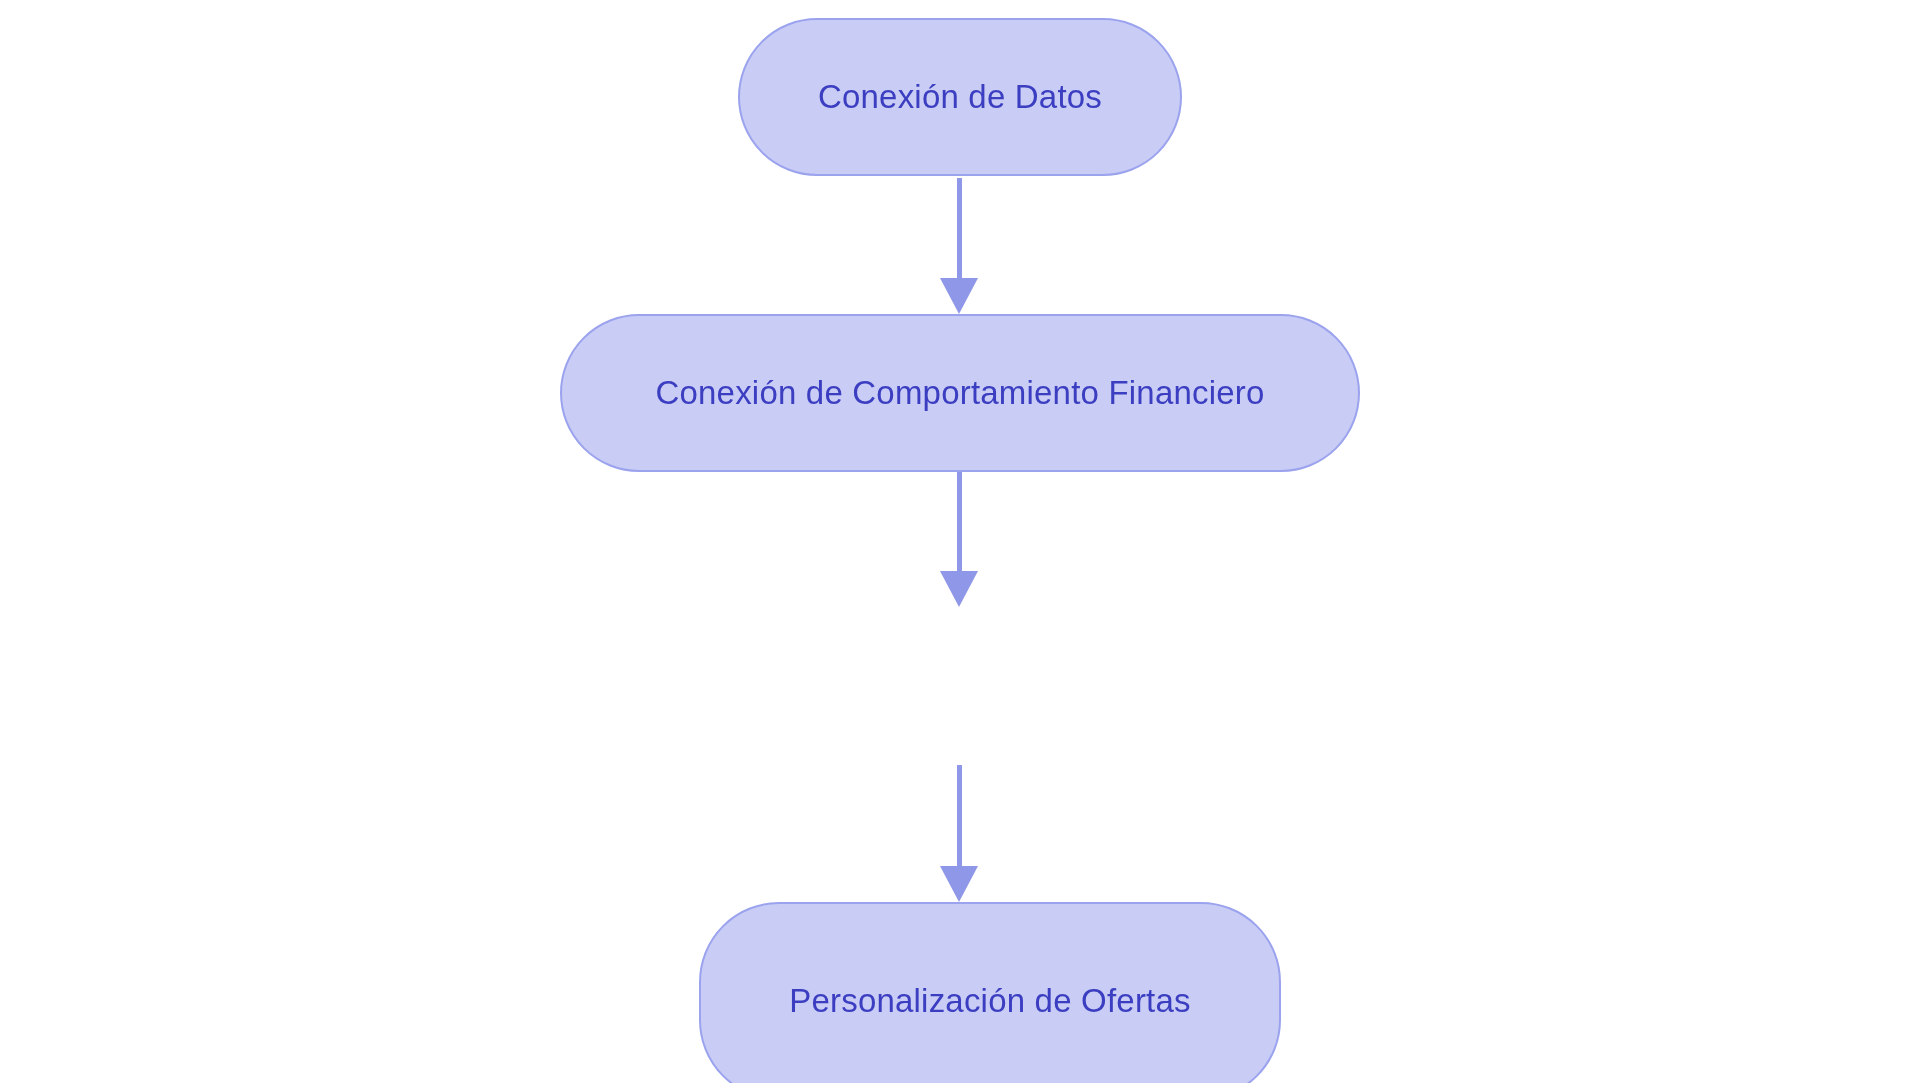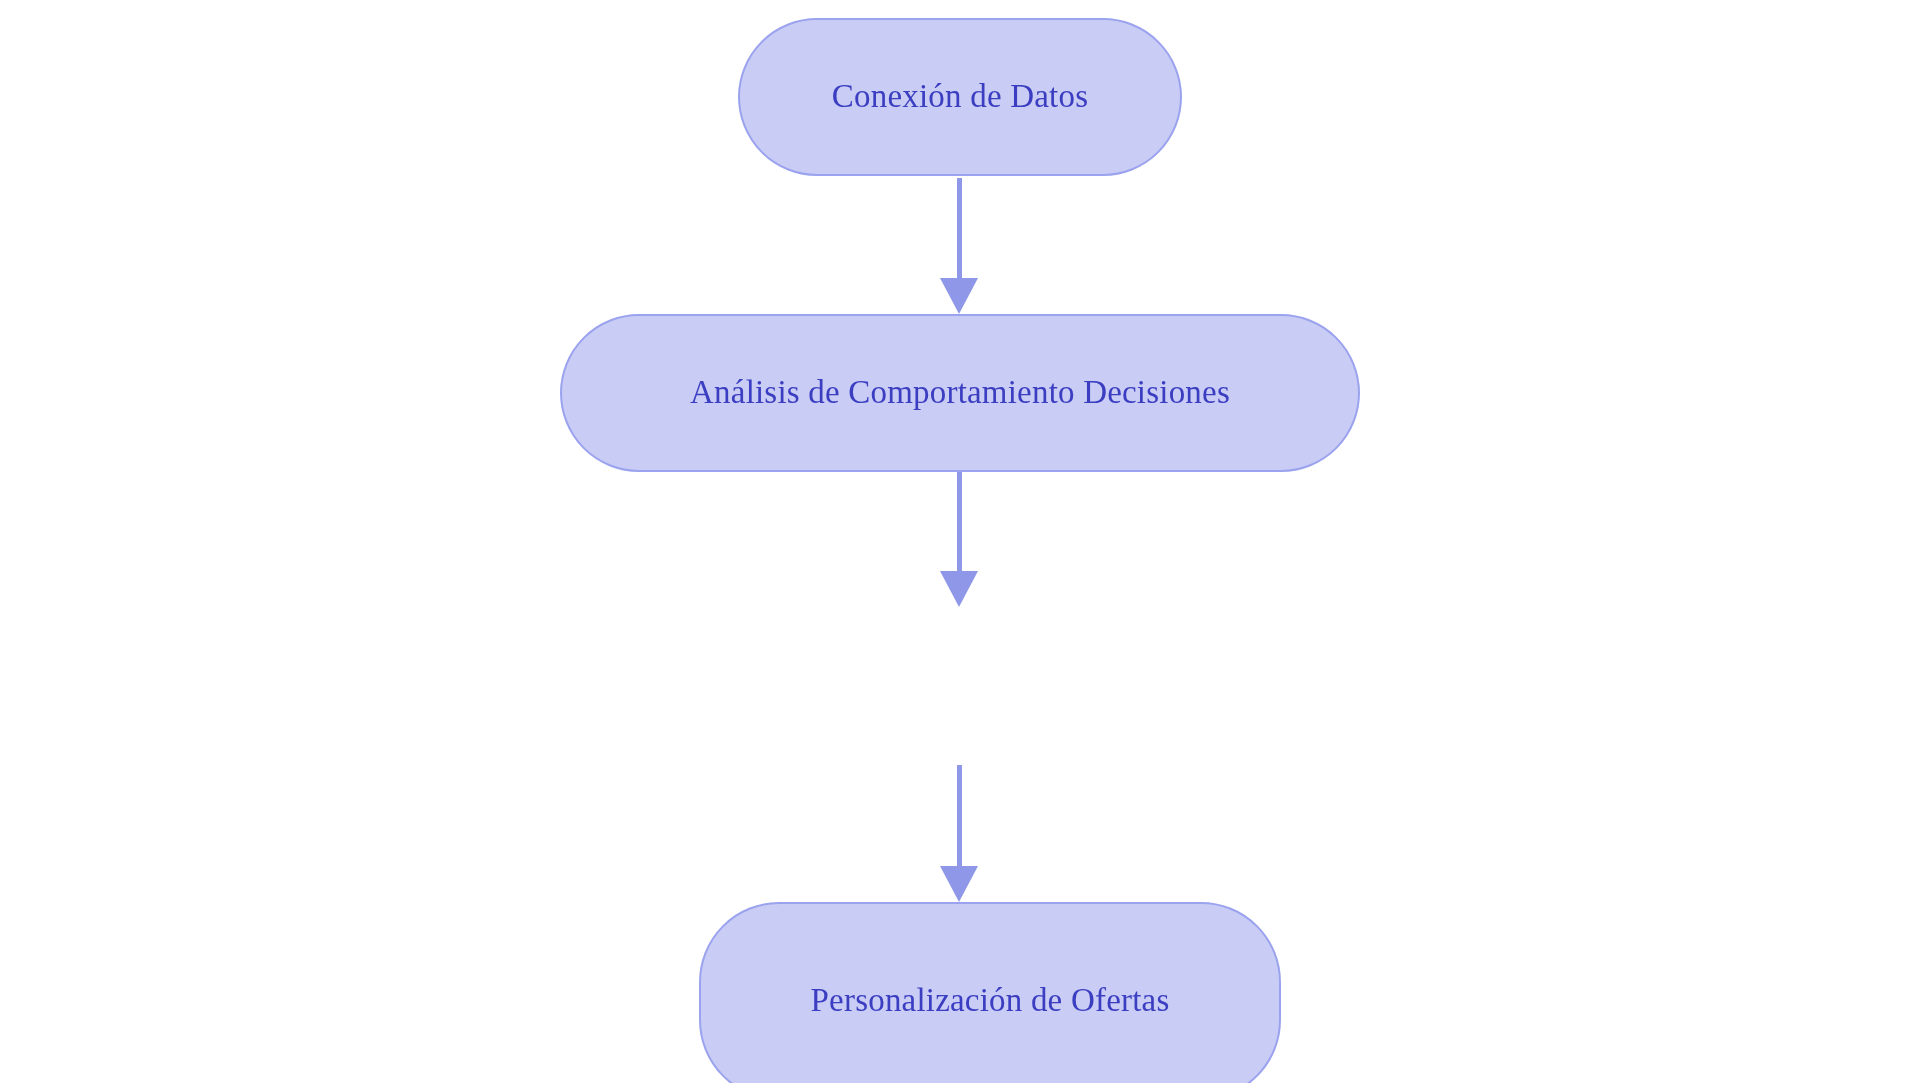--- a/index.html
+++ b/index.html
@@ -18,21 +18,20 @@
   .flow-node {
     position: absolute;
     box-sizing: border-box;
     background: var(--node-fill, #c9ccf5);
     border: 2px solid var(--node-border, #9ba3ee);
     border-radius: 80px;
     display: flex;
     align-items: center;
     justify-content: center;
     text-align: right;
-    font-family: Liberation Serif, serif;
   }
   .flow-node .node-label {
     color: var(--node-text, #3b3ec1);
     font-size: 33px;
     line-height: 1.2;
     letter-spacing: 0.2px;
     white-space: nowrap;
   }
   
   #node-1 { left: 738px; top: 18px;  width: 444px; height: 158px; }
@@ -73,21 +72,21 @@
   <div class="flow-node" id="node-1">
     <span class="node-label">Conexión de Datos</span>
   </div>
 
   <div class="connector" id="edge-1">
     <div class="arrow-line"></div>
     <div class="arrow-head"></div>
   </div>
 
   <div class="flow-node" id="node-2">
-    <span class="node-label">Análisis de Comportamiento Decisiones</span>
+    <span class="node-label">Conexión de Comportamiento Financiero</span>
   </div>
 
   <div class="connector" id="edge-2">
     <div class="arrow-line"></div>
     <div class="arrow-head"></div>
   </div>
 
 
   <div class="connector" id="edge-3">
     <div class="arrow-line"></div>

